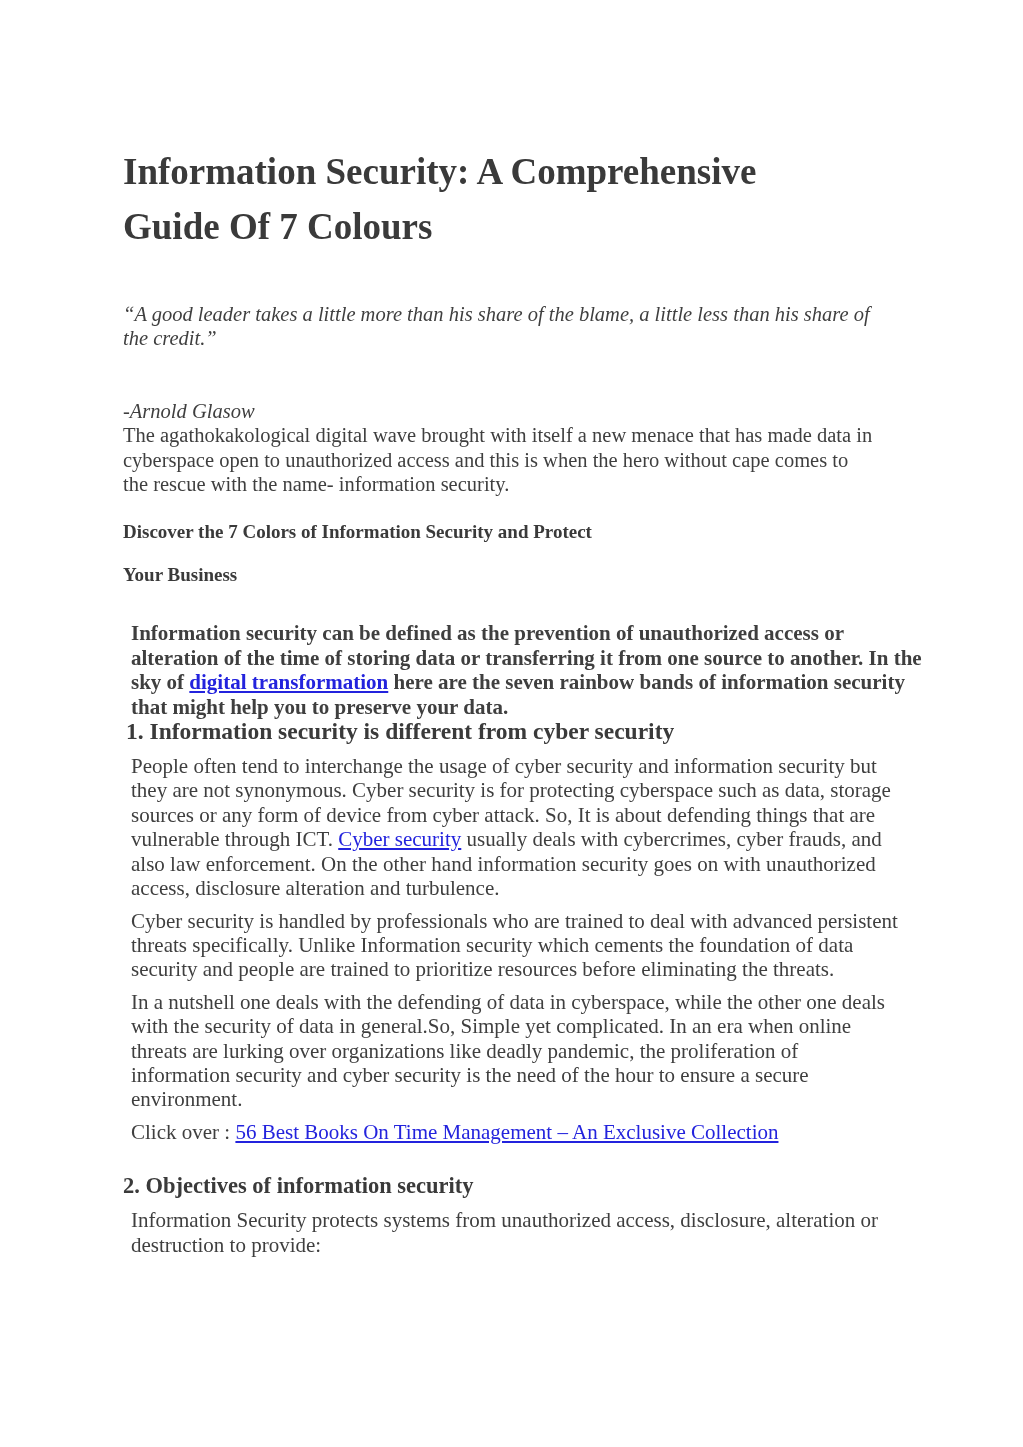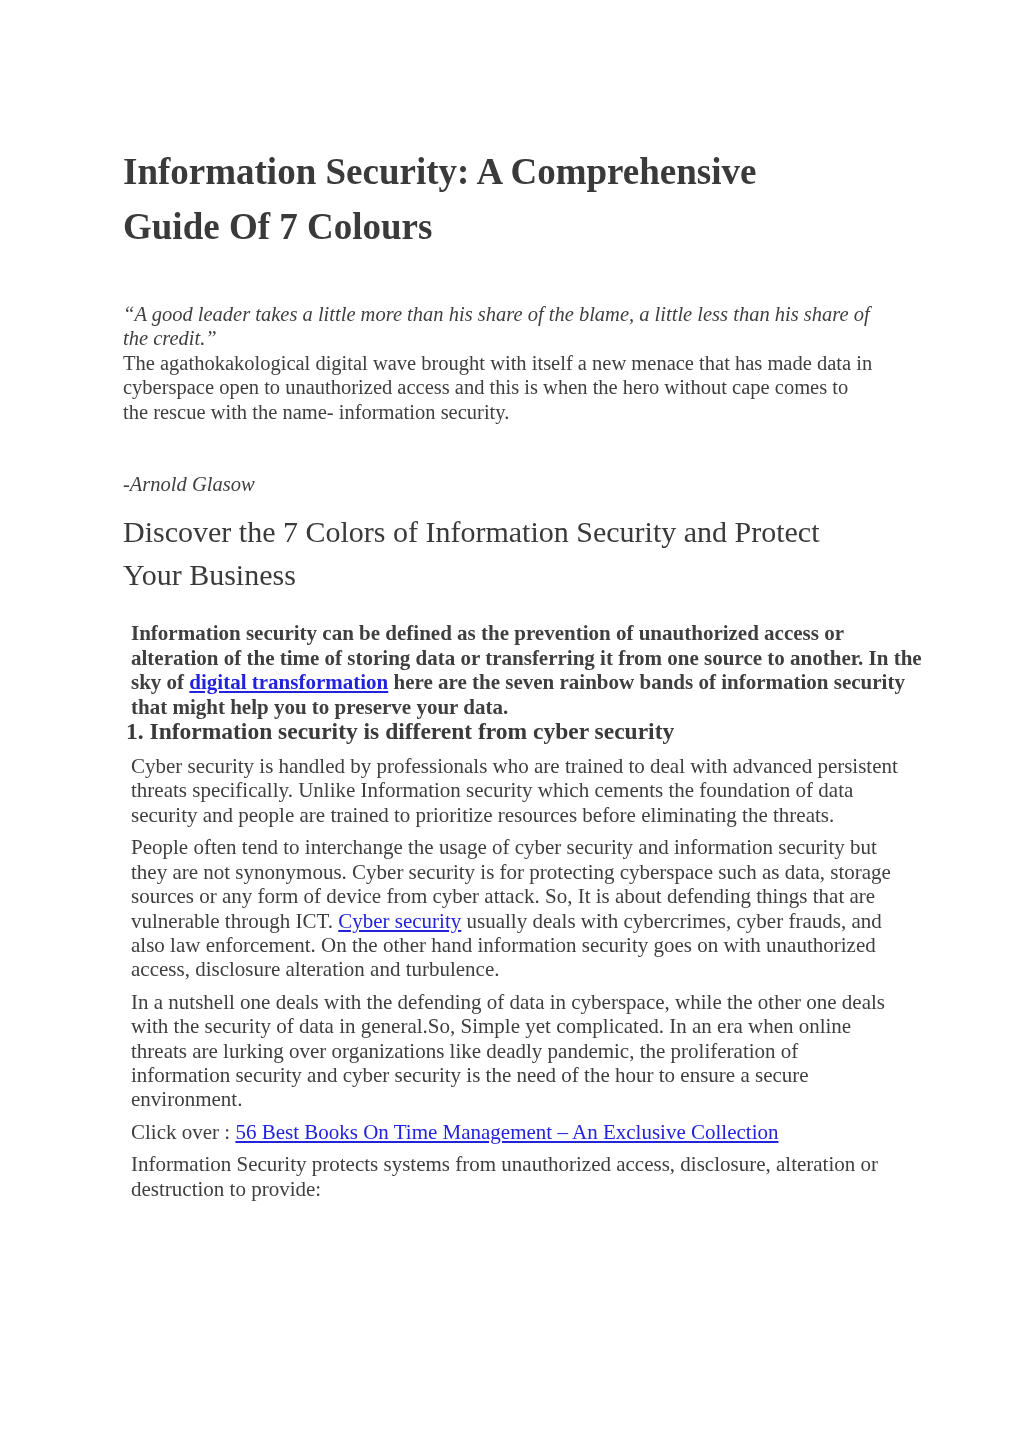--- a/index.html
+++ b/index.html
@@ -41,23 +41,23 @@
   }
   .quote-block {
     font-size: 20.5px;
     line-height: 24.4px;
     margin: 0 0 14px 0;
   }
   .quote-block .qline { display: block; white-space: pre-line; }
   .italic { font-style: italic; margin-top: 48px; }
 
   h2.section-heading {
-    font-size: 30px;
+    font-size: 19px;
     line-height: 43px;
-    font-weight: normal;
+    font-weight: bold;
     color: var(--heading);
     margin: 0 0 25px 0;
   }
   p.body {
     font-size: 21px;
     line-height: 24.4px;
     margin: 8px;
   }
   p.bold { font-weight: bold; }
 
@@ -92,53 +92,54 @@
 <div class="page">
   <div class="content">
 
     <h1 class="doc-title pre">Information Security: A Comprehensive
 Guide Of 7 Colours</h1>
 
 
     <div class="quote-block">
         <span class="qline italic">“A good leader takes a little more than his share of the blame, a little less than his share of
 the credit.”</span>
+        <span class="qline italic">-Arnold Glasow</span>
         <span class="qline">The agathokakological digital wave brought with itself a new menace that has made data in
 cyberspace open to unauthorized access and this is when the hero without cape comes to
 the rescue with the name- information security.</span>
-        <span class="qline italic">-Arnold Glasow</span>
       </div>
 
     <h2 class="section-heading pre">Discover the 7 Colors of Information Security and Protect
 Your Business</h2>
 
     <p class="body bold pre"><span>Information security can be defined as the prevention of unauthorized access or
 alteration of the time of storing data or transferring it from one source to another. In the
 sky of </span><a class="doc-link">digital transformation</a><span> here are the seven rainbow bands of information security
 that might help you to preserve your data.</span></p>
 
     <h3 class="point-heading">1. Information security is different from cyber security</h3>
 
-    <p class="body pre mt17">Cyber security is handled by professionals who are trained to deal with advanced persistent
-threats specifically. Unlike Information security which cements the foundation of data
-security and people are trained to prioritize resources before eliminating the threats.</p>
-
     <p class="body pre"><span>People often tend to interchange the usage of cyber security and information security but
 they are not synonymous. Cyber security is for protecting cyberspace such as data, storage
 sources or any form of device from cyber attack. So, It is about defending things that are
 vulnerable through ICT. </span><a class="doc-link">Cyber security</a><span> usually deals with cybercrimes, cyber frauds, and
 also law enforcement. On the other hand information security goes on with unauthorized
 access, disclosure alteration and turbulence.</span></p>
+
+    <p class="body pre mt17">Cyber security is handled by professionals who are trained to deal with advanced persistent
+threats specifically. Unlike Information security which cements the foundation of data
+security and people are trained to prioritize resources before eliminating the threats.</p>
 
     <p class="body pre mt21">In a nutshell one deals with the defending of data in cyberspace, while the other one deals
 with the security of data in general.So, Simple yet complicated. In an era when online
 threats are lurking over organizations like deadly pandemic, the proliferation of
 information security and cyber security is the need of the hour to ensure a secure
 environment.</p>
 
     <p class="body pre mt16"><span>Click over : </span><a class="doc-link">56 Best Books On Time Management – An Exclusive Collection</a></p>
 
+    <h3 class="point-heading-2">2. Objectives of information security</h3>
 
     <p class="body pre mt14">Information Security protects systems from unauthorized access, disclosure, alteration or
 destruction to provide:</p>
 
   </div>
 </div>
 
 </body></html>

